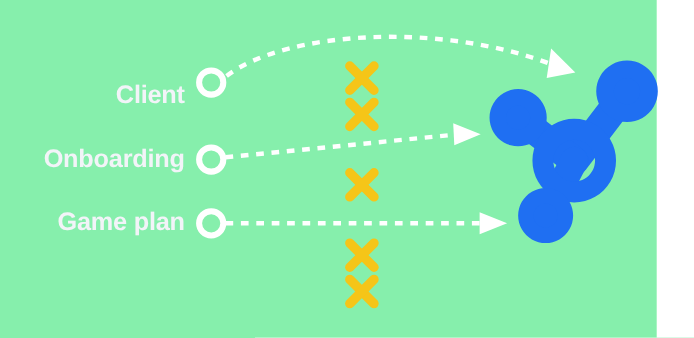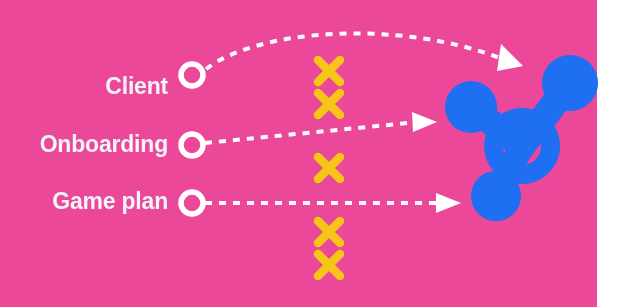--- a/index.html
+++ b/index.html
@@ -57,21 +57,21 @@
   .arrow-head {
     fill: #ffffff;
   }
   .logo-shape {
     fill: #1f6ff2;
   }
 </style>
 </head>
 <body style="width: 631px; height: 307px;">
 
-<div id="canvas" style="width: 597px; height: 307px; background: #ec4899;">
+<div id="canvas" style="width: 597px; height: 307px; background: #86efac;">
   <svg id="diagram-svg" viewBox="0 0 631 307" xmlns="http://www.w3.org/2000/svg">
 
     <g>
 
       <line class="logo-shape" x1="522" y1="146" x2="570" y2="83" stroke="#1f6ff2" stroke-width="27" stroke-linecap="round"></line>
       <line class="logo-shape" x1="522" y1="146" x2="471" y2="107" stroke="#1f6ff2" stroke-width="26" stroke-linecap="round"></line>
       <line class="logo-shape" x1="522" y1="146" x2="496" y2="196" stroke="#1f6ff2" stroke-width="25" stroke-linecap="round"></line>
 
       <path class="logo-shape" fill-rule="evenodd" d="M 522 108 a 38 38 0 1 0 0.05 0 Z M 522 127 a 19 19 0 1 1 -0.05 0 Z" style="fill: rgb(31, 111, 242);"></path>
 

